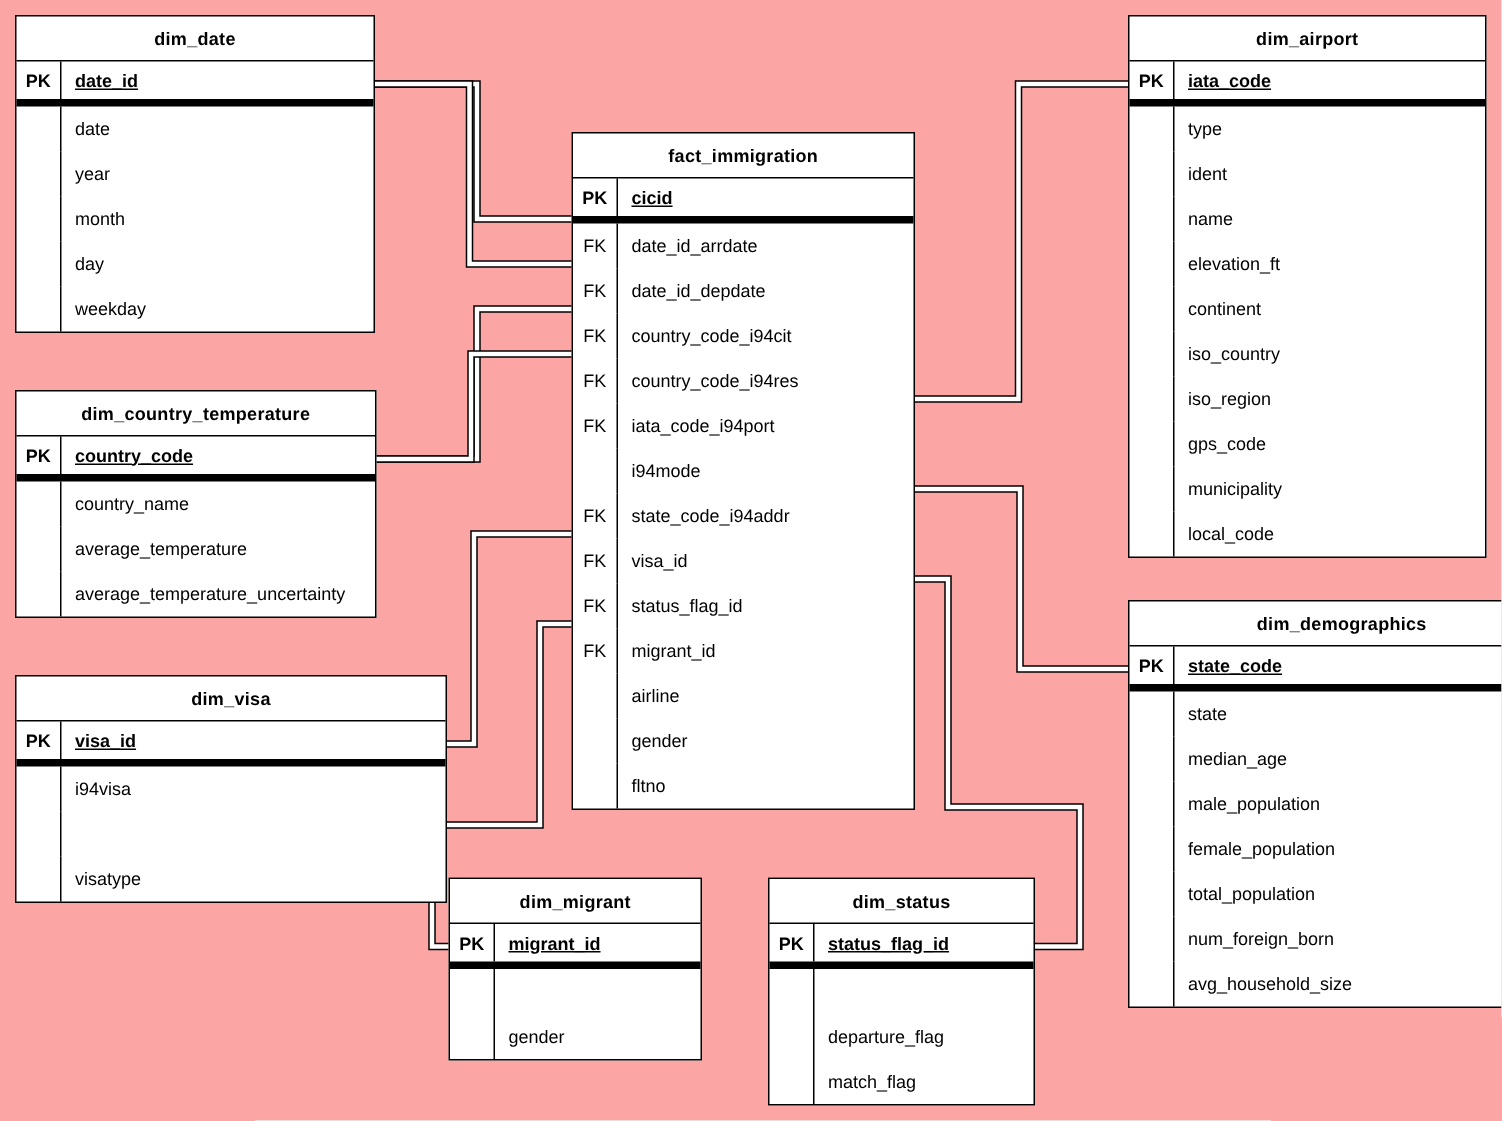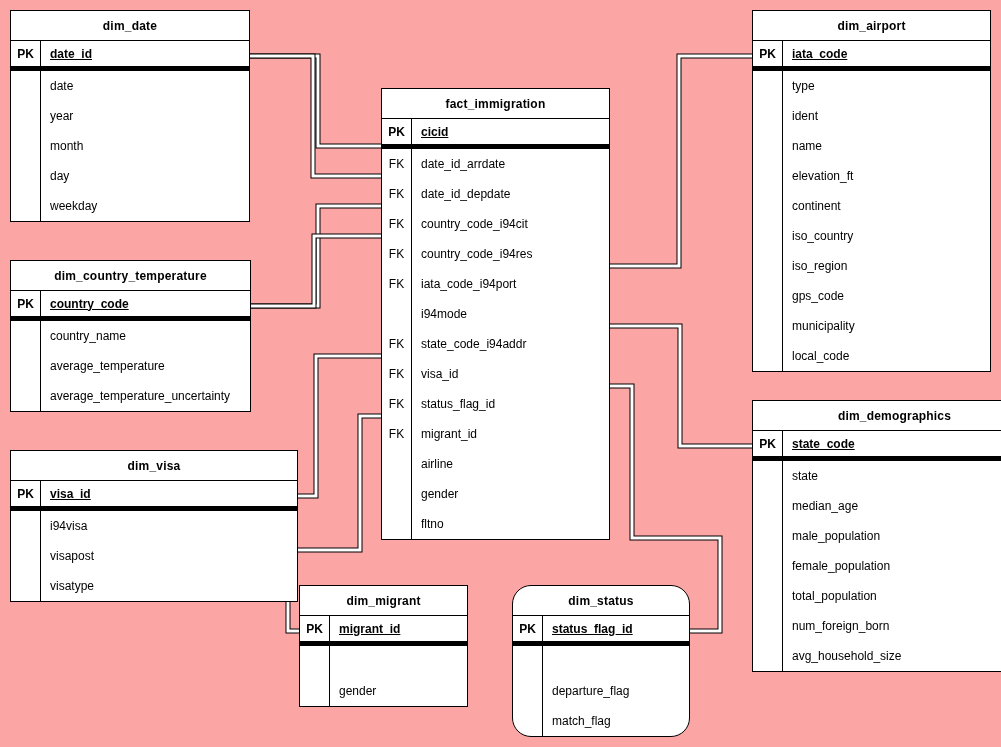--- a/index.html
+++ b/index.html
@@ -168,21 +168,20 @@
       <div class="row pk-row">
         <div class="cell-key key-pk">PK</div>
         <div class="cell-name name-pk">visa_id</div>
       </div>
       <div class="row">
         <div class="cell-key"></div>
         <div class="cell-name">i94visa</div>
       </div>
       <div class="row">
         <div class="cell-key"></div>
-        <div class="cell-name">visapost</div>
       </div>
       <div class="row">
         <div class="cell-key"></div>
         <div class="cell-name">visatype</div>
       </div>
     </div>
     <div class="entity" style="left: 381px; top: 88px; width: 229px;">
       <div class="entity-header">fact_immigration</div>
       <div class="row pk-row">
         <div class="cell-key key-pk">PK</div>
@@ -330,21 +329,21 @@
         <div class="cell-name name-pk">migrant_id</div>
       </div>
       <div class="row">
         <div class="cell-key"></div>
       </div>
       <div class="row">
         <div class="cell-key"></div>
         <div class="cell-name">gender</div>
       </div>
     </div>
-    <div class="entity" style="left: 512px; top: 585px; width: 178px; border-radius: 19px;">
+    <div class="entity" style="left: 512px; top: 585px; width: 178px;">
       <div class="entity-header">dim_status</div>
       <div class="row pk-row">
         <div class="cell-key key-pk">PK</div>
         <div class="cell-name name-pk">status_flag_id</div>
       </div>
       <div class="row">
         <div class="cell-key"></div>
       </div>
       <div class="row">
         <div class="cell-key"></div>

